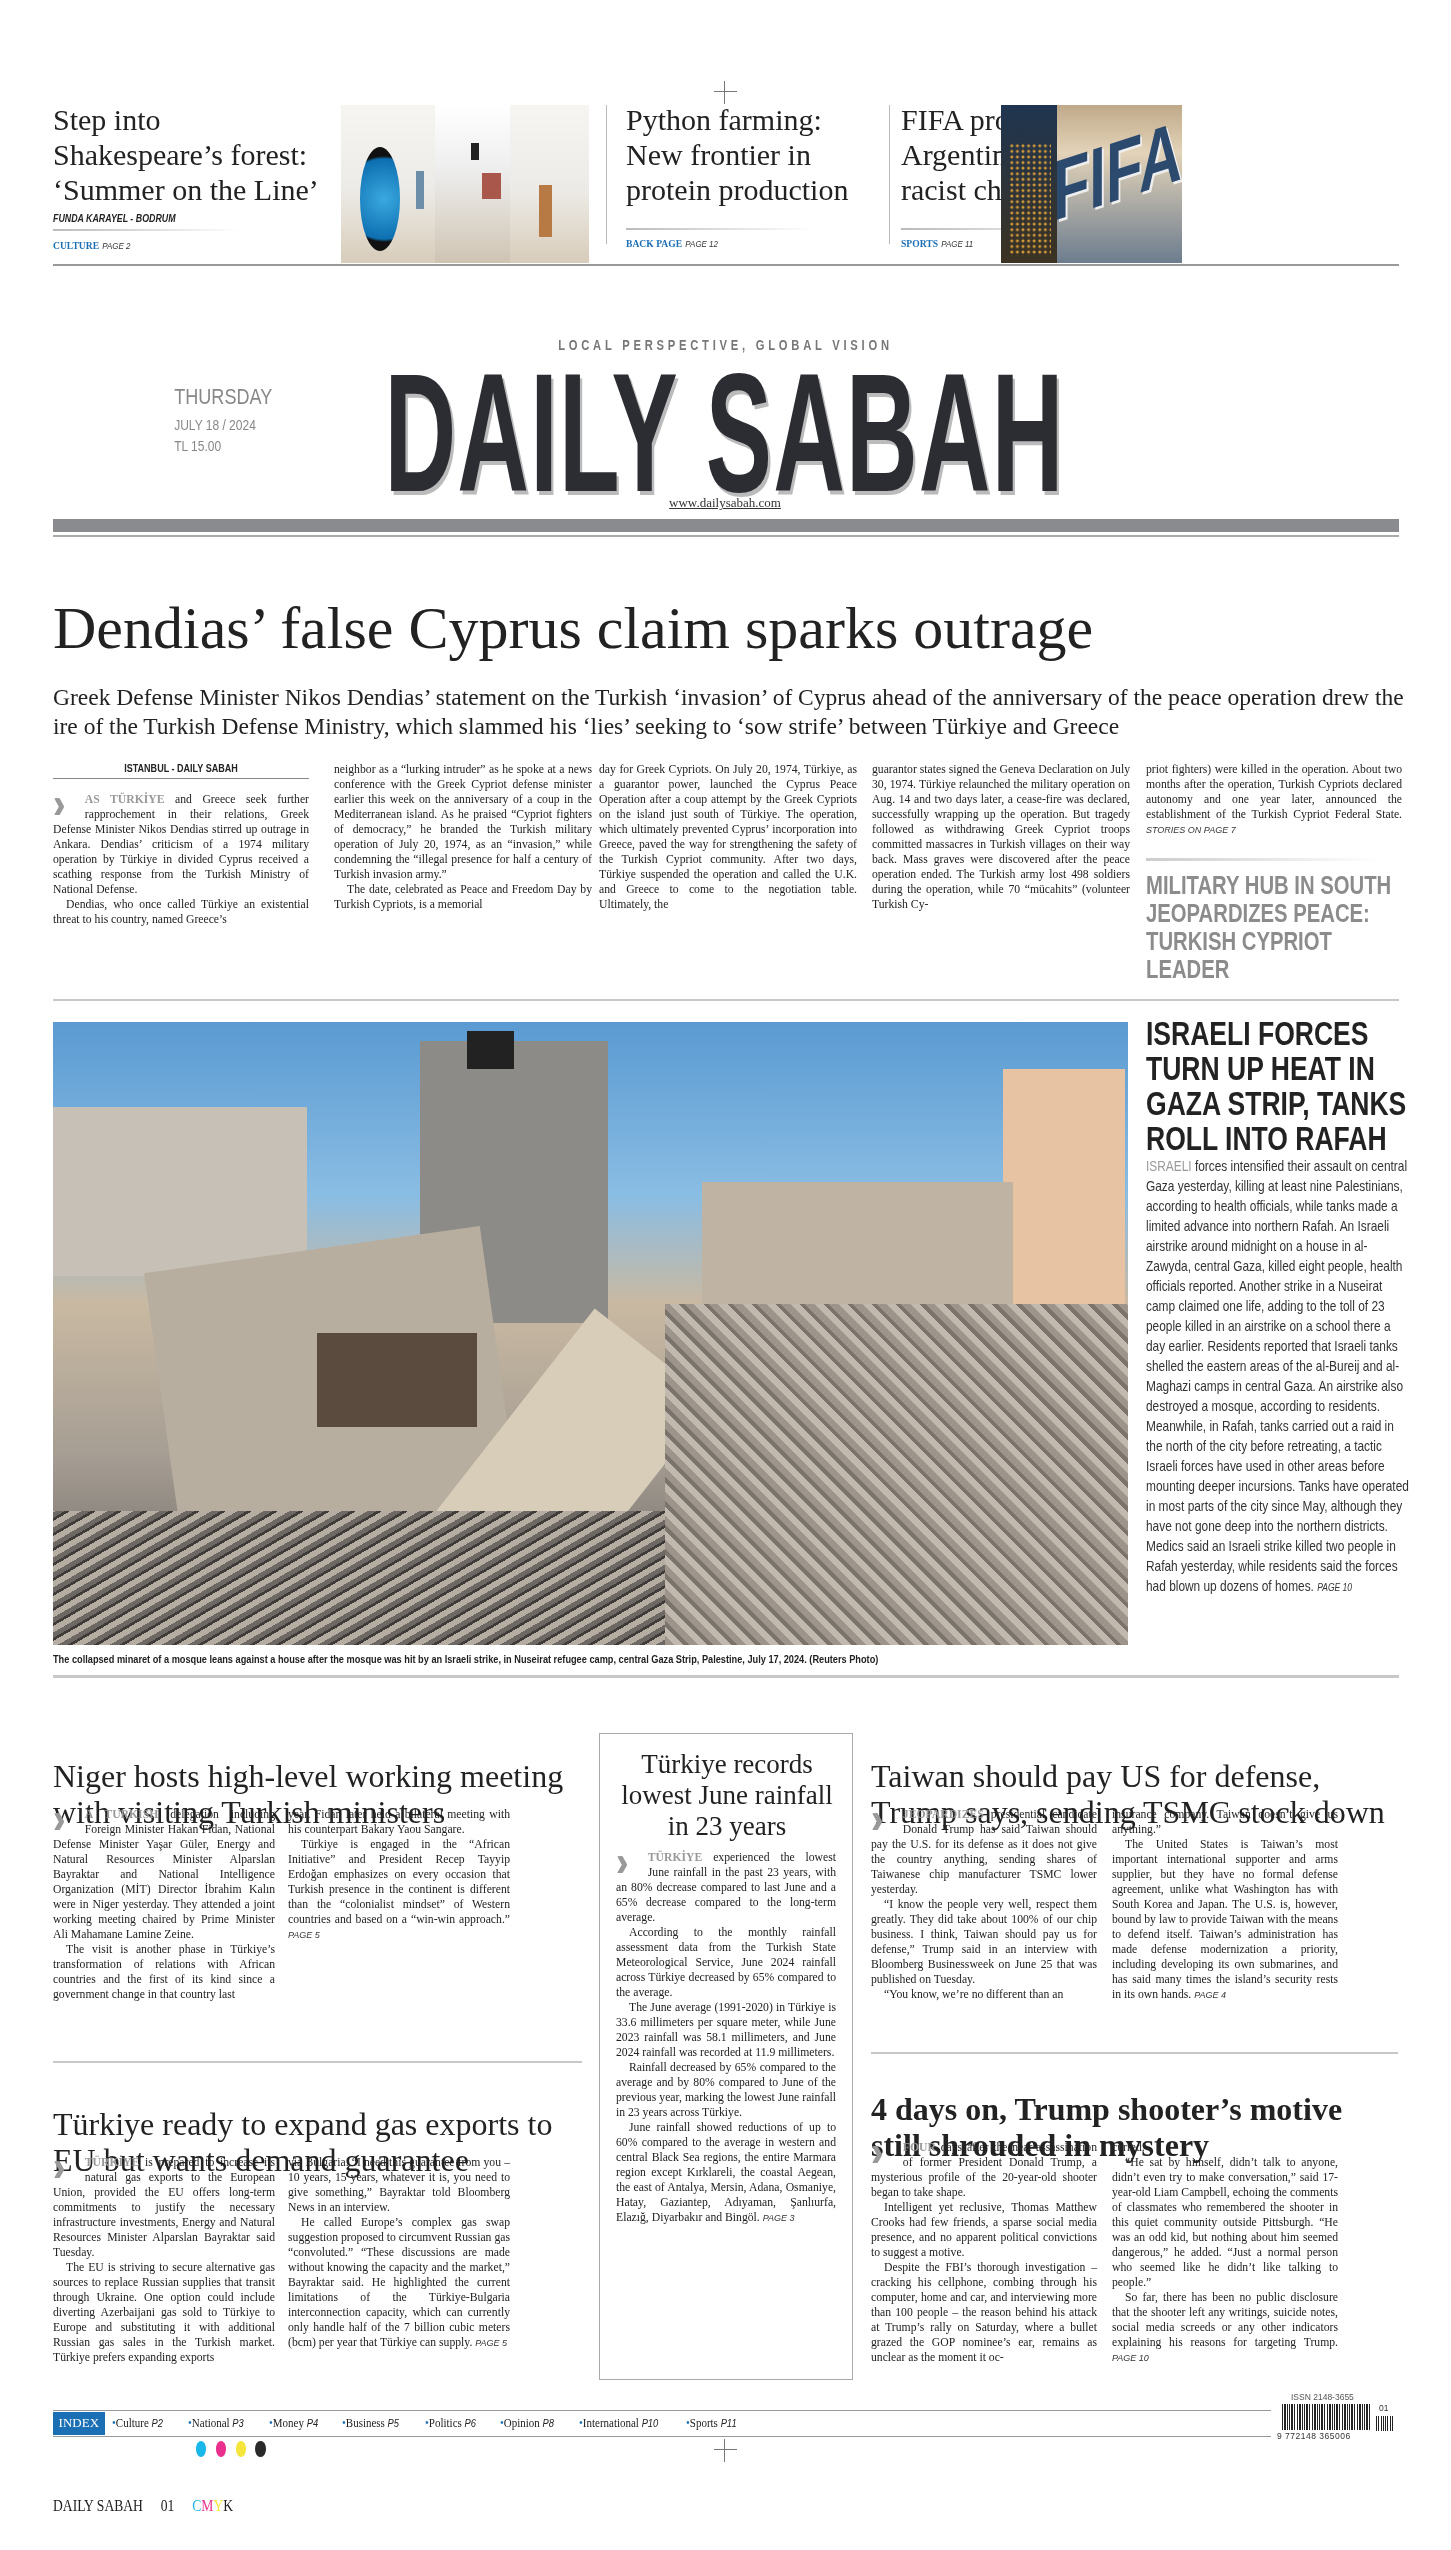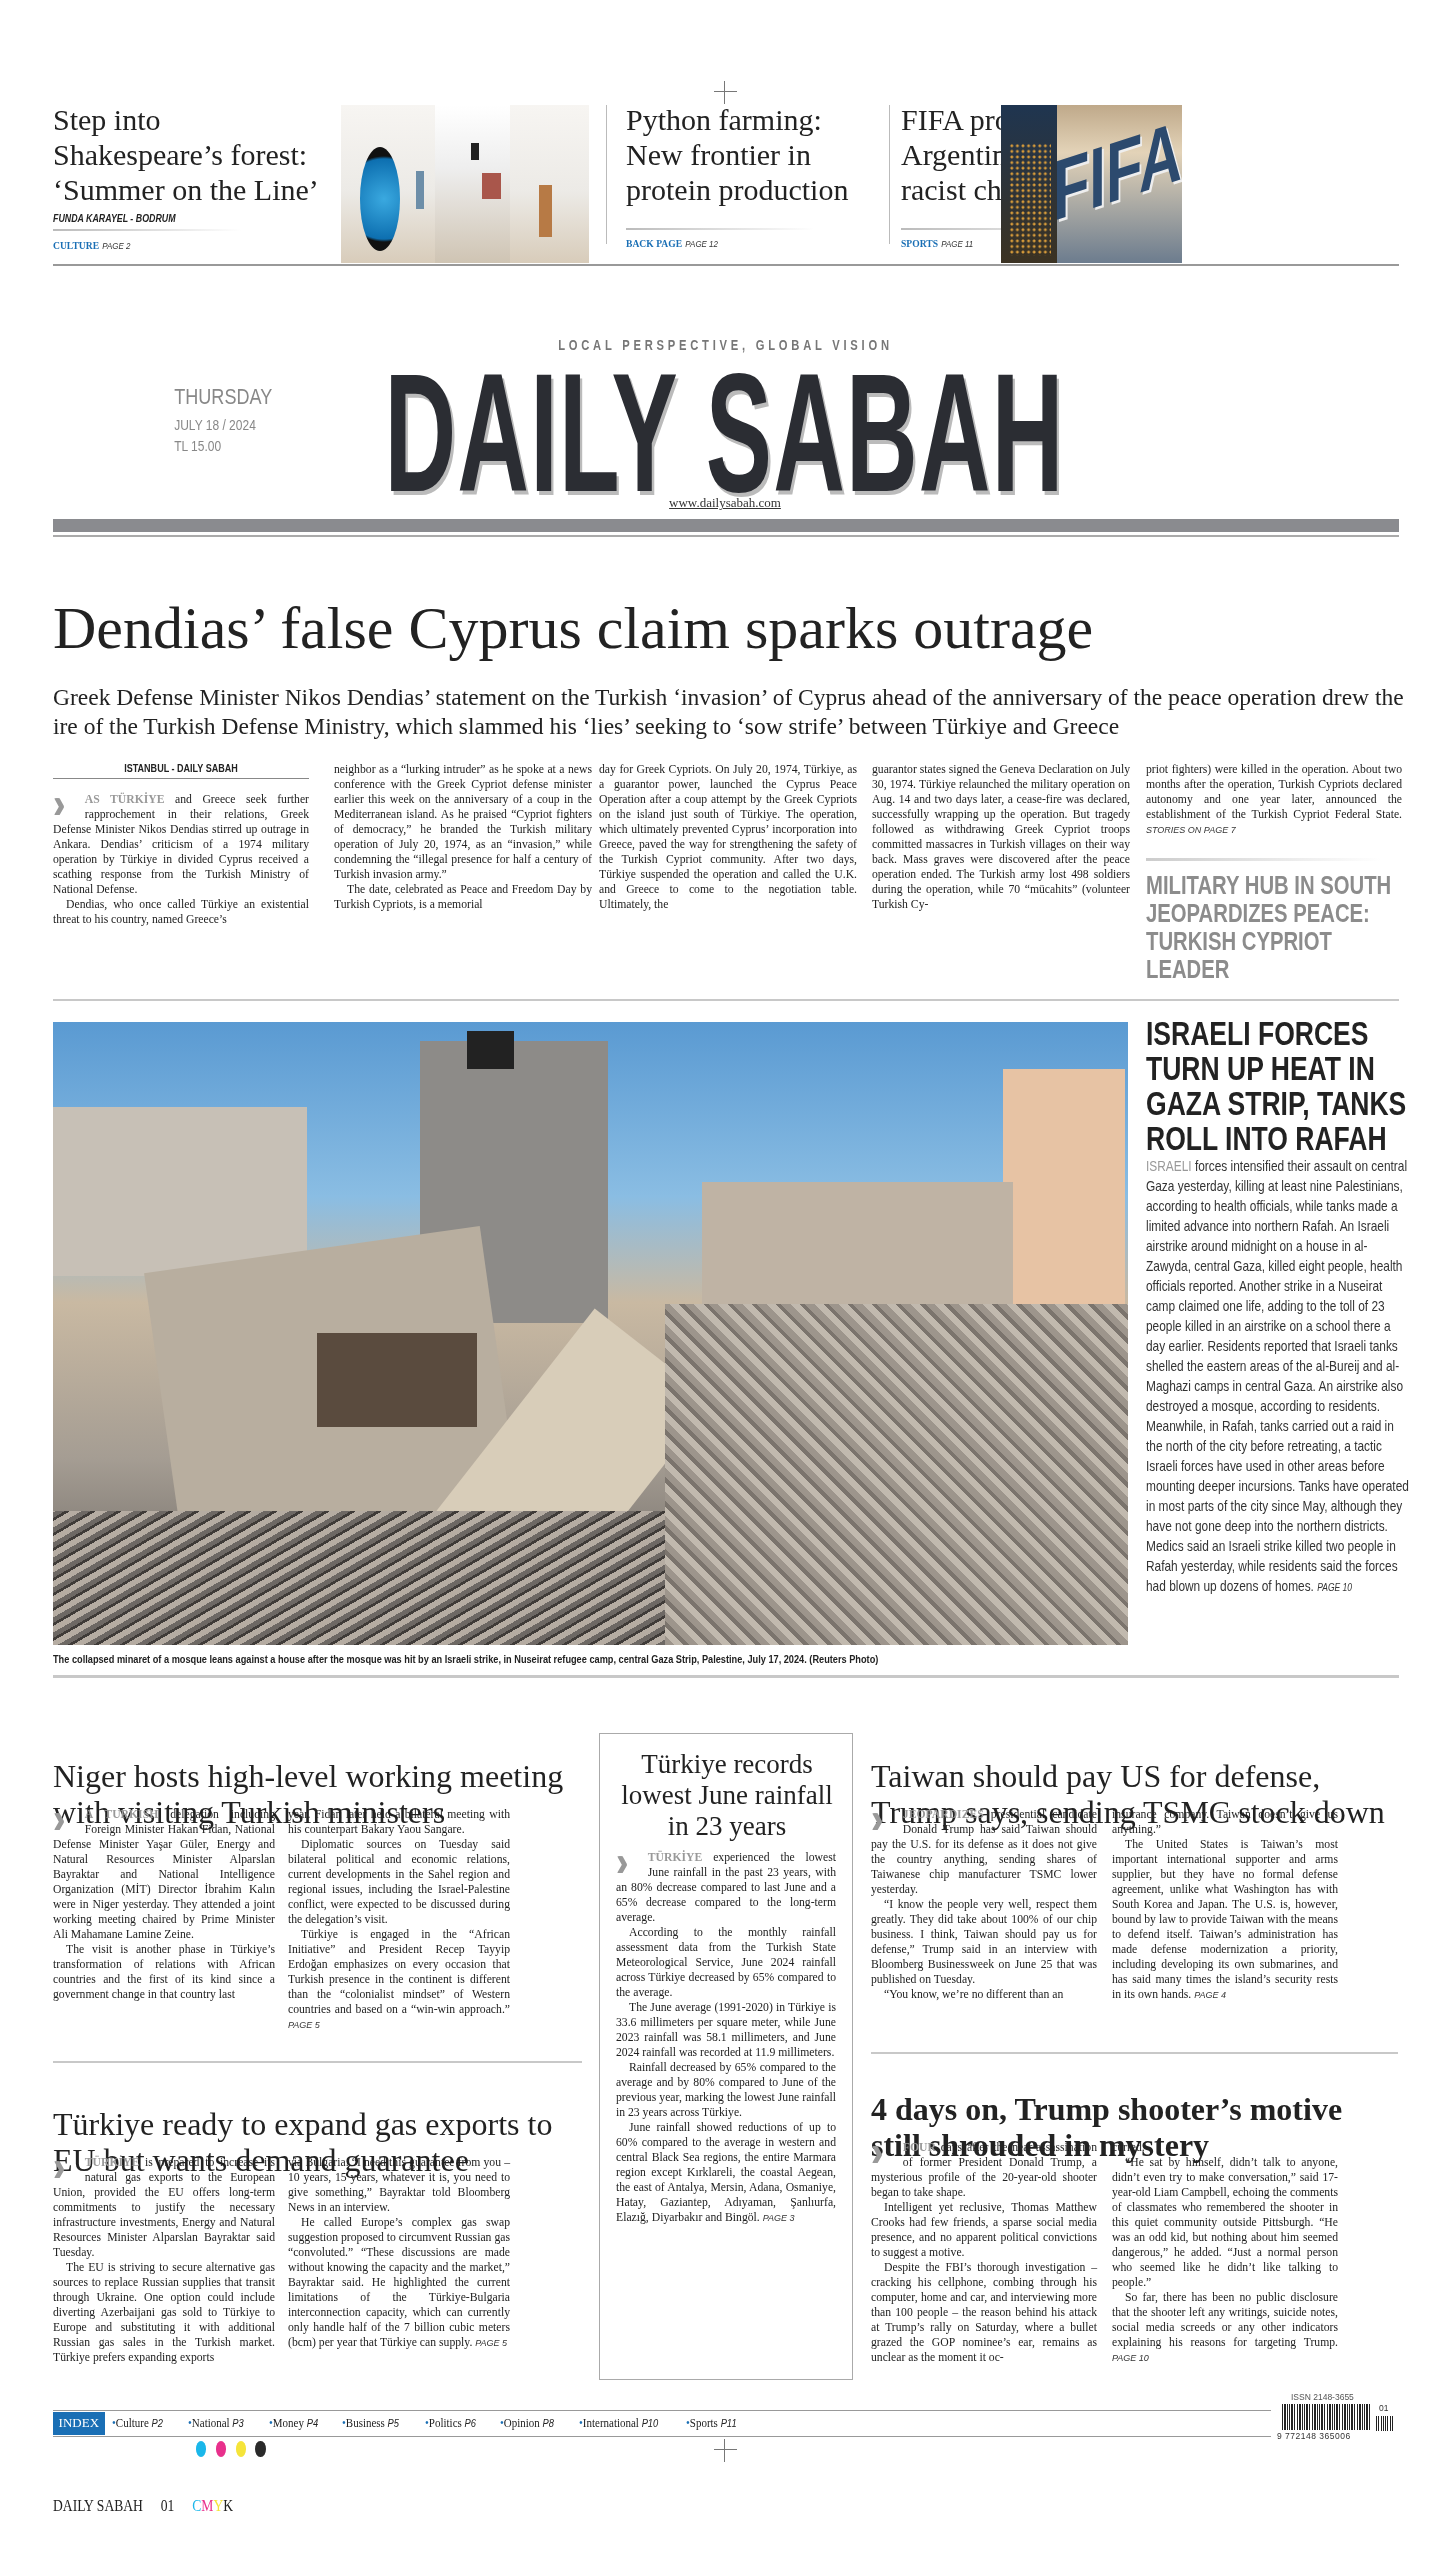--- a/index.html
+++ b/index.html
@@ -155,21 +155,20 @@
 
 <div class="hr" style="left:53px; top:1675px; width:1346px; height:2.8px;"></div>
 
 <div class="abs serif h2" style="left:53px; top:1730px; width:527px;">Niger hosts high-level working meeting with visiting Turkish ministers</div>
 <div class="col body serif" style="left:53px; top:1807px; width:222px;">
   <p class="first"><span class="chev">››</span><span class="lead-word">A TURKISH</span><span> delegation including Foreign Minister Hakan Fidan, National Defense Minister Yaşar Güler, Energy and Natural Resources Minister Alparslan Bayraktar and National Intelligence Organization (MİT) Director İbrahim Kalın were in Niger yesterday. They attended a joint working meeting chaired by Prime Minister Ali Mahamane Lamine Zeine.</span></p>
   <p>The visit is another phase in Türkiye’s transformation of relations with African countries and the first of its kind since a government change in that country last</p>
 </div>
 <div class="col body serif" style="left:288px; top:1807px; width:222px;">
   <p class="first">year. Fidan later held a bilateral meeting with his counterpart Bakary Yaou Sangare.</p>
-  <p>Diplomatic sources on Tuesday said bilateral political and economic relations, current developments in the Sahel region and regional issues, including the Israel-Palestine conflict, were expected to be discussed during the delegation’s visit.</p>
   <p><span>Türkiye is engaged in the “African Initiative” and President Recep Tayyip Erdoğan emphasizes on every occasion that Turkish presence in the continent is different than the “colonialist mindset” of Western countries and based on a “win-win approach.”</span> <span class="pageref">PAGE 5</span></p>
 </div>
 
 <div class="hr" style="left:53px; top:2061px; width:529px; height:1.9px;"></div>
 
 <div class="abs" style="left:599px; top:1733px; width:254px; height:647px; border:0.9px solid #aaa;"></div>
 <div class="abs serif" style="left:612px; top:1749px; width:230px; text-align:center; font-size:27px; line-height:31px; color:#222;">Türkiye records lowest June rainfall in 23 years</div>
 <div class="col body serif" style="left:616px; top:1850px; width:220px;">
   <p class="first"><span class="chev">››</span><span class="lead-word">TÜRKİYE</span><span> experienced the lowest June rainfall in the past 23 years, with an 80% decrease compared to last June and a 65% decrease compared to the long-term average.</span></p>
   <p>According to the monthly rainfall assessment data from the Turkish State Meteorological Service, June 2024 rainfall across Türkiye decreased by 65% compared to the average.</p>

